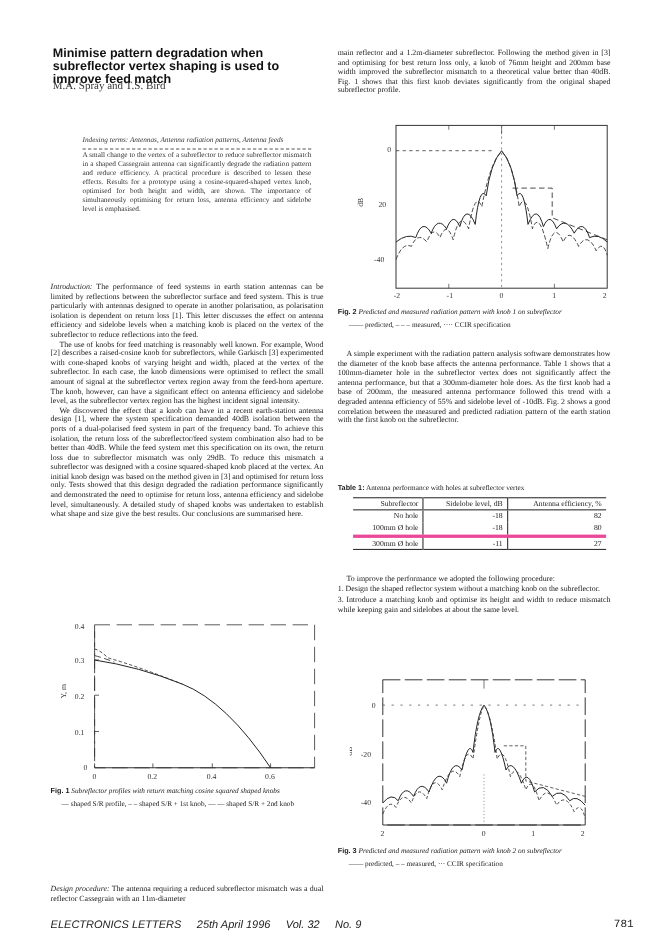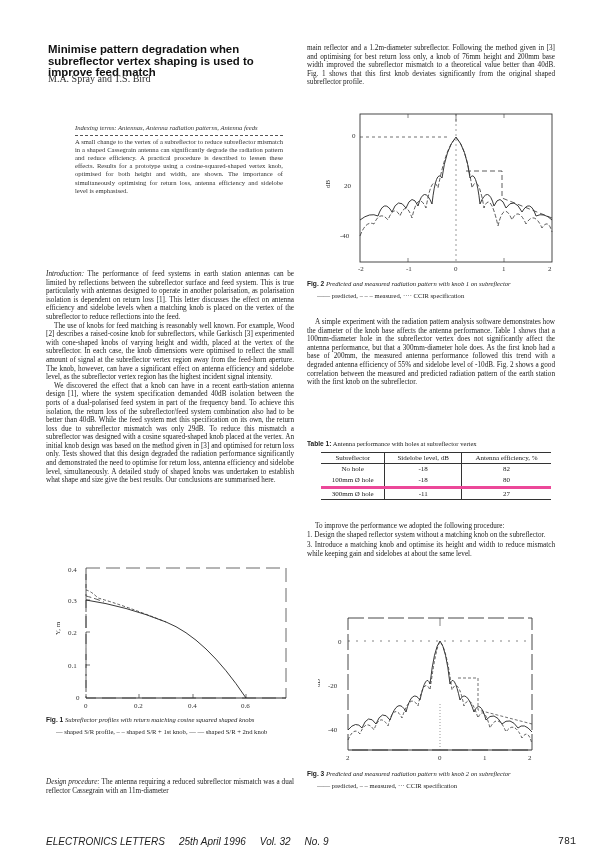--- a/index.html
+++ b/index.html
@@ -17,40 +17,40 @@
   .ital { font-style:italic; }
   .caption { font-size:6.6px; line-height:7.8px; }
   .caption b { font-family:"Liberation Sans", sans-serif; }
   .legend { font-size:6.6px; line-height:8px; margin-top:4px; padding-left:10px; }
   .footer { position:absolute; left:46px; top:836px; width:530px; font-family:"Liberation Sans", sans-serif; font-style:italic; font-size:10px; color:#222; display:flex; }
   .footer span { margin-right:14px; }
   .footer .pg { margin-left:auto; margin-right:0; font-style:normal;font-family:Liberation Mono, monospace; }
   .fig { position:absolute; }
   svg text { font-family:"Liberation Serif", serif; fill:#333; }
   table.t1 { border-collapse:collapse; width:230px; margin-left:14px; font-size:7px; }
-  table.t1 th, table.t1 td { padding:1px 4px; text-align:center; font-weight:normal; }
+  table.t1 th, table.t1 td { padding:1px 4px; text-align:right; font-weight:normal; }
   table.t1 thead tr { border-top:1px solid #333; border-bottom:1px solid #333; }
   table.t1 th:nth-child(2), table.t1 td:nth-child(2) { border-left:1px solid #333; border-right:1px solid #333; }
   table.t1 tbody tr:last-child { border-top:3px solid #ec4899; border-bottom:1px solid #333; }
   ol.steps { margin:0; padding:0; list-style:none; }
   ol.steps li { margin-bottom:2px; }
 </style>
 </head>
 <body>
 
 <div class="title">Minimise pattern degradation when subreflector vertex shaping is used to improve feed match</div>
 <div class="authors">M.A. Spray and T.S. Bird</div>
 
 <div class="abstract">
   <span class="idx">Indexing terms: Antennas, Antenna radiation patterns, Antenna feeds</span>
   <div class="rule"></div>
   <span>A small change to the vertex of a subreflector to reduce subreflector mismatch in a shaped Cassegrain antenna can significantly degrade the radiation pattern and reduce efficiency. A practical procedure is described to lessen these effects. Results for a prototype using a cosine-squared-shaped vertex knob, optimised for both height and width, are shown. The importance of simultaneously optimising for return loss, antenna efficiency and sidelobe level is emphasised.</span>
 </div>
 
-<div class="col left" style="top:270px;">
+<div class="col left" style="top:257px;">
   <p class="noind"><span class="ital">Introduction:</span> <span>The performance of feed systems in earth station antennas can be limited by reflections between the subreflector surface and feed system. This is true particularly with antennas designed to operate in another polarisation, as polarisation isolation is dependent on return loss [1]. This letter discusses the effect on antenna efficiency and sidelobe levels when a matching knob is placed on the vertex of the subreflector to reduce reflections into the feed.</span></p>
   <p>The use of knobs for feed matching is reasonably well known. For example, Wood [2] describes a raised-cosine knob for subreflectors, while Garkisch [3] experimented with cone-shaped knobs of varying height and width, placed at the vertex of the subreflector. In each case, the knob dimensions were optimised to reflect the small amount of signal at the subreflector vertex region away from the feed-horn aperture. The knob, however, can have a significant effect on antenna efficiency and sidelobe level, as the subreflector vertex region has the highest incident signal intensity.</p>
   <p>We discovered the effect that a knob can have in a recent earth-station antenna design [1], where the system specification demanded 40dB isolation between the ports of a dual-polarised feed system in part of the frequency band. To achieve this isolation, the return loss of the subreflector/feed system combination also had to be better than 40dB. While the feed system met this specification on its own, the return loss due to subreflector mismatch was only 29dB. To reduce this mismatch a subreflector was designed with a cosine squared-shaped knob placed at the vertex. An initial knob design was based on the method given in [3] and optimised for return loss only. Tests showed that this design degraded the radiation performance significantly and demonstrated the need to optimise for return loss, antenna efficiency and sidelobe level, simultaneously. A detailed study of shaped knobs was undertaken to establish what shape and size give the best results. Our conclusions are summarised here.</p>
 </div>
 
 <div class="fig" style="left:46px; top:560px; width:250px; height:150px;">
   <svg width="250" height="150" viewBox="0 0 250 150">
     <rect x="40" y="8" width="200" height="130" fill="none" stroke="#444" stroke-width="0.8" stroke-dasharray="14 6"></rect>
     <line x1="40" y1="138" x2="240" y2="138" stroke="#333" stroke-width="1"></line>
     <line x1="40" y1="8" x2="40" y2="138" stroke="#333" stroke-width="0.8" stroke-dasharray="12 4"></line>
@@ -75,21 +75,21 @@
     <path d="M40 40 Q80 46 120 62 T200 138" fill="none" stroke="#222" stroke-width="0.9"></path>
     <path d="M40 30 Q45 31 52 38 Q80 46 120 62" fill="none" stroke="#333" stroke-width="0.8" stroke-dasharray="3 2"></path>
     <path d="M40 36 Q48 38 58 42" fill="none" stroke="#333" stroke-width="0.8" stroke-dasharray="6 3"></path>
   </svg>
 </div>
 <div class="col left" style="top:716px;">
   <div class="caption"><b>Fig. 1</b> <i>Subreflector profiles with return matching cosine squared shaped knobs</i></div>
   <div class="legend">— shaped S/R profile, – – shaped S/R + 1st knob, — — shaped S/R + 2nd knob</div>
 </div>
 
-<div class="col left" style="top:778px;">
+<div class="col left" style="top:804px;">
   <p class="noind"><span class="ital">Design procedure:</span> <span>The antenna requiring a reduced subreflector mismatch was a dual reflector Cassegrain with an 11m-diameter</span></p>
 </div>
 
 <div class="col right" style="top:44px;">
   <p class="noind">main reflector and a 1.2m-diameter subreflector. Following the method given in [3] and optimising for best return loss only, a knob of 76mm height and 200mm base width improved the subreflector mismatch to a theoretical value better than 40dB. Fig. 1 shows that this first knob deviates significantly from the original shaped subreflector profile.</p>
 </div>
 
 <div class="fig" style="left:318px; top:108px; width:250px; height:170px;">
   <svg width="250" height="170" viewBox="0 0 250 170">
     <rect x="42" y="6" width="192" height="148" fill="none" stroke="#333" stroke-width="0.9"></rect>

